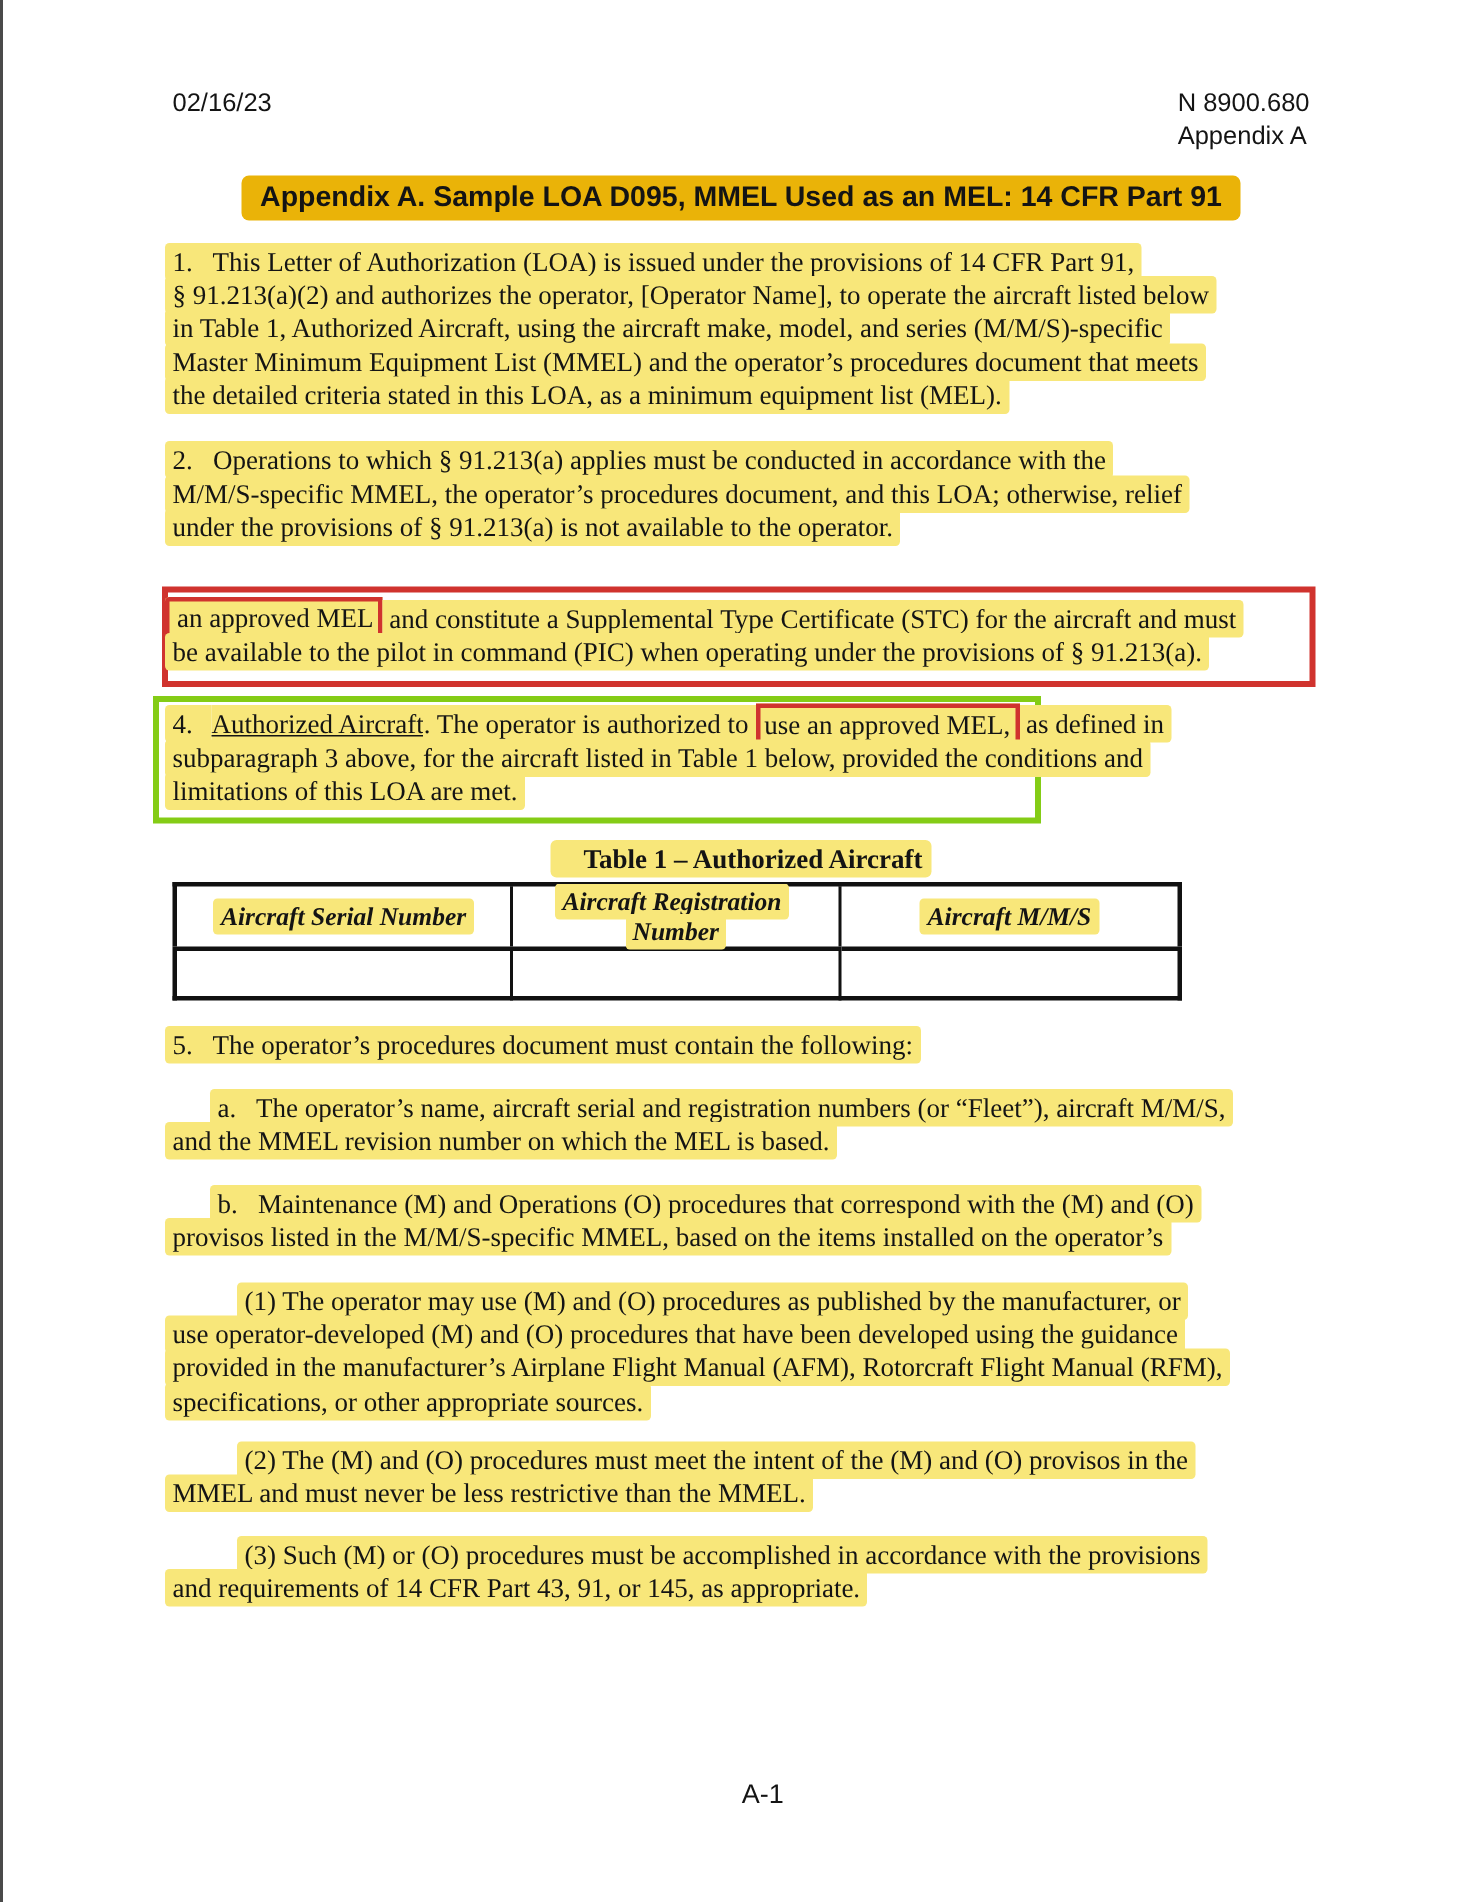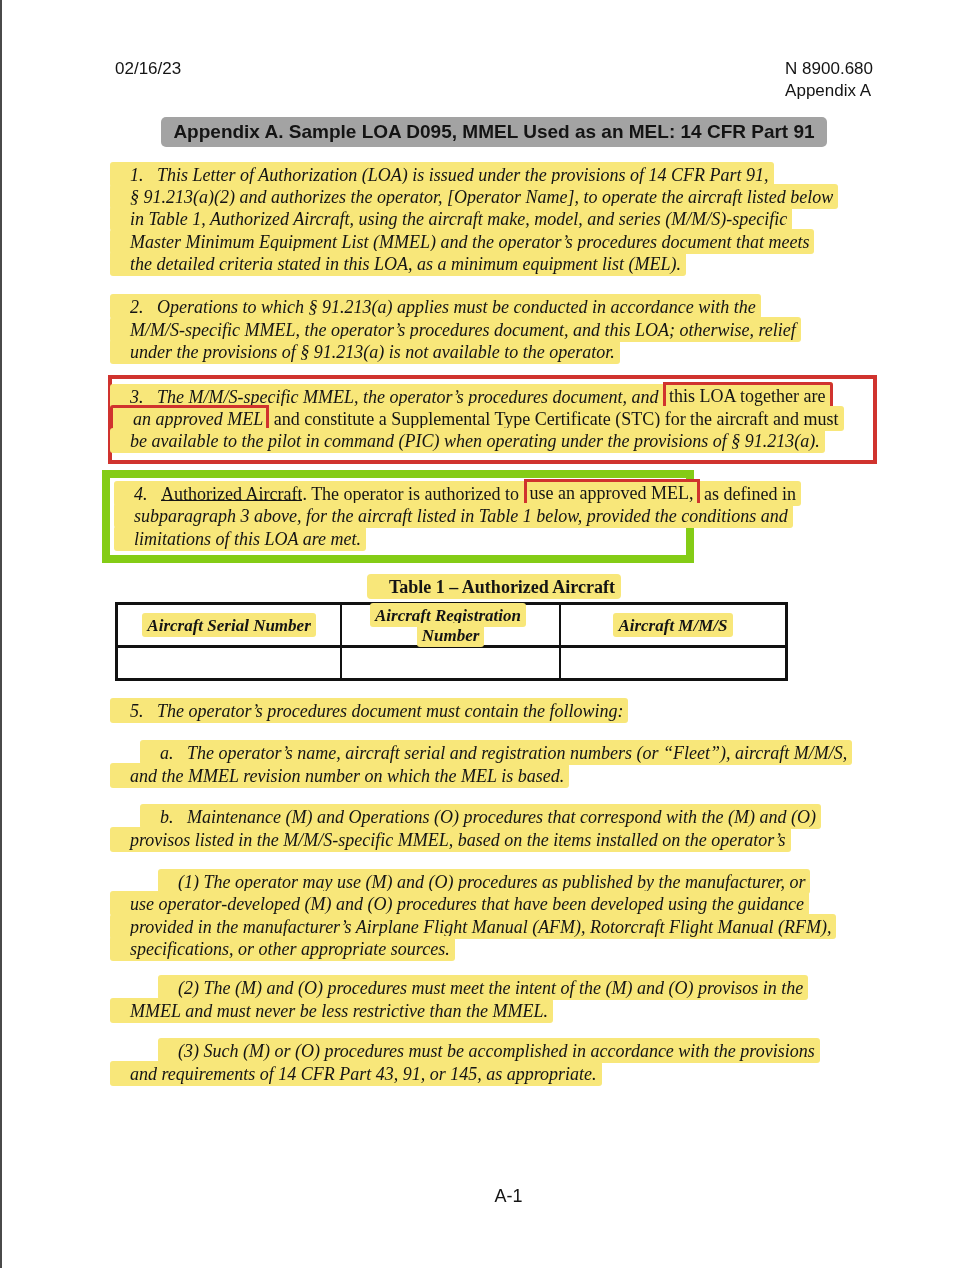--- a/index.html
+++ b/index.html
@@ -22,52 +22,52 @@
     font-family:"Liberation Sans","DejaVu Sans",sans-serif;
     font-size:17px; line-height:22px;
   }
   .doc-header .right { text-align:left; }
   
   .title-row { text-align:center; margin-top:15px; margin-bottom:16px; }
   .title-chip {
     display:inline-block;
     font-family:"Liberation Sans","DejaVu Sans",sans-serif;
     font-weight:bold; font-size:19px; line-height:23px;
-    background:#a3a3a3; border-radius:5px; padding:3px 12px 4px 12px;
+    background:#eab308; border-radius:5px; padding:3px 12px 4px 12px;
   }
   
   .para { font-size:18px; }
   .line { white-space:pre; line-height:22.4px; height:22.4px; }
   .ind1 { padding-left:30px; }
   .ind2 { padding-left:48px; }
   .seg  { }
   .hl {
     background:#f8e77a;
     padding-top:2.5px; padding-bottom:2.5px;
     box-decoration-break:clone; -webkit-box-decoration-break:clone;
   }
-  .line .hl:first-child { padding-left:20px; margin-left:-5px; border-radius:3px 0 0 3px;font-style:italic; }
+  .line .hl:first-child { padding-left:5px; margin-left:-5px; border-radius:3px 0 0 3px; }
   .line .hl:last-child  { padding-right:5px; border-radius:0 3px 3px 0; }
   .line .hl:only-child  { border-radius:3px; }
   .rbox {
     border:3px solid #d0332e;
     padding:1px 3px;
   }
   .ul { text-decoration:underline; }
   
   .p1  { margin-bottom:21px; }
-  .p2  { margin-bottom:12px; }
+  .p2  { margin-bottom:28px; }
   .pbox3 {
     border:4px solid #d0332e;
     margin-left:-7px; margin-right:-4px;
     padding:6px 3px 8px 3px;
     margin-bottom:6px;
   }
   .pbox4 {
-    border:8px solid #84cc16;
+    border:4px solid #84cc16;
     box-sizing:border-box;
     margin-left:-13px; width:592px;
     padding:4px 6px 6px 9px;
     margin-bottom:13px;
   }
   .p5  { margin-bottom:20px; }
   .p5a { margin-bottom:19px; }
   .p5b { margin-bottom:20px; }
   .p5b1{ margin-bottom:17px; }
   .p5b2{ margin-bottom:18px; }
@@ -117,21 +117,20 @@
         <div class="line"><span class="seg hl">in Table 1, Authorized Aircraft, using the aircraft make, model, and series (M/M/S)-specific</span></div>
         <div class="line"><span class="seg hl">Master Minimum Equipment List (MMEL) and the operator’s procedures document that meets</span></div>
         <div class="line"><span class="seg hl">the detailed criteria stated in this LOA, as a minimum equipment list (MEL).</span></div>
       </div>
     <div class="para p2">
         <div class="line"><span class="seg hl">2.   Operations to which § 91.213(a) applies must be conducted in accordance with the</span></div>
         <div class="line"><span class="seg hl">M/M/S-specific MMEL, the operator’s procedures document, and this LOA; otherwise, relief</span></div>
         <div class="line"><span class="seg hl">under the provisions of § 91.213(a) is not available to the operator.</span></div>
       </div>
     <div class="para pbox3">
-        <div class="line"><span class="seg hl">3.   The M/M/S-specific MMEL, the operator’s procedures document, and </span><span class="seg hl rbox">this LOA together are</span></div>
         <div class="line"><span class="seg hl rbox">an approved MEL</span><span class="seg hl"> and constitute a Supplemental Type Certificate (STC) for the aircraft and must</span></div>
         <div class="line"><span class="seg hl">be available to the pilot in command (PIC) when operating under the provisions of § 91.213(a).</span></div>
       </div>
     <div class="para pbox4">
         <div class="line"><span class="seg hl">4.   </span><span class="seg hl ul">Authorized Aircraft</span><span class="seg hl">. The operator is authorized to </span><span class="seg hl rbox">use an approved MEL,</span><span class="seg hl"> as defined in</span></div>
         <div class="line"><span class="seg hl">subparagraph 3 above, for the aircraft listed in Table 1 below, provided the conditions and</span></div>
         <div class="line"><span class="seg hl">limitations of this LOA are met.</span></div>
       </div>
 
     <div class="table-title">

